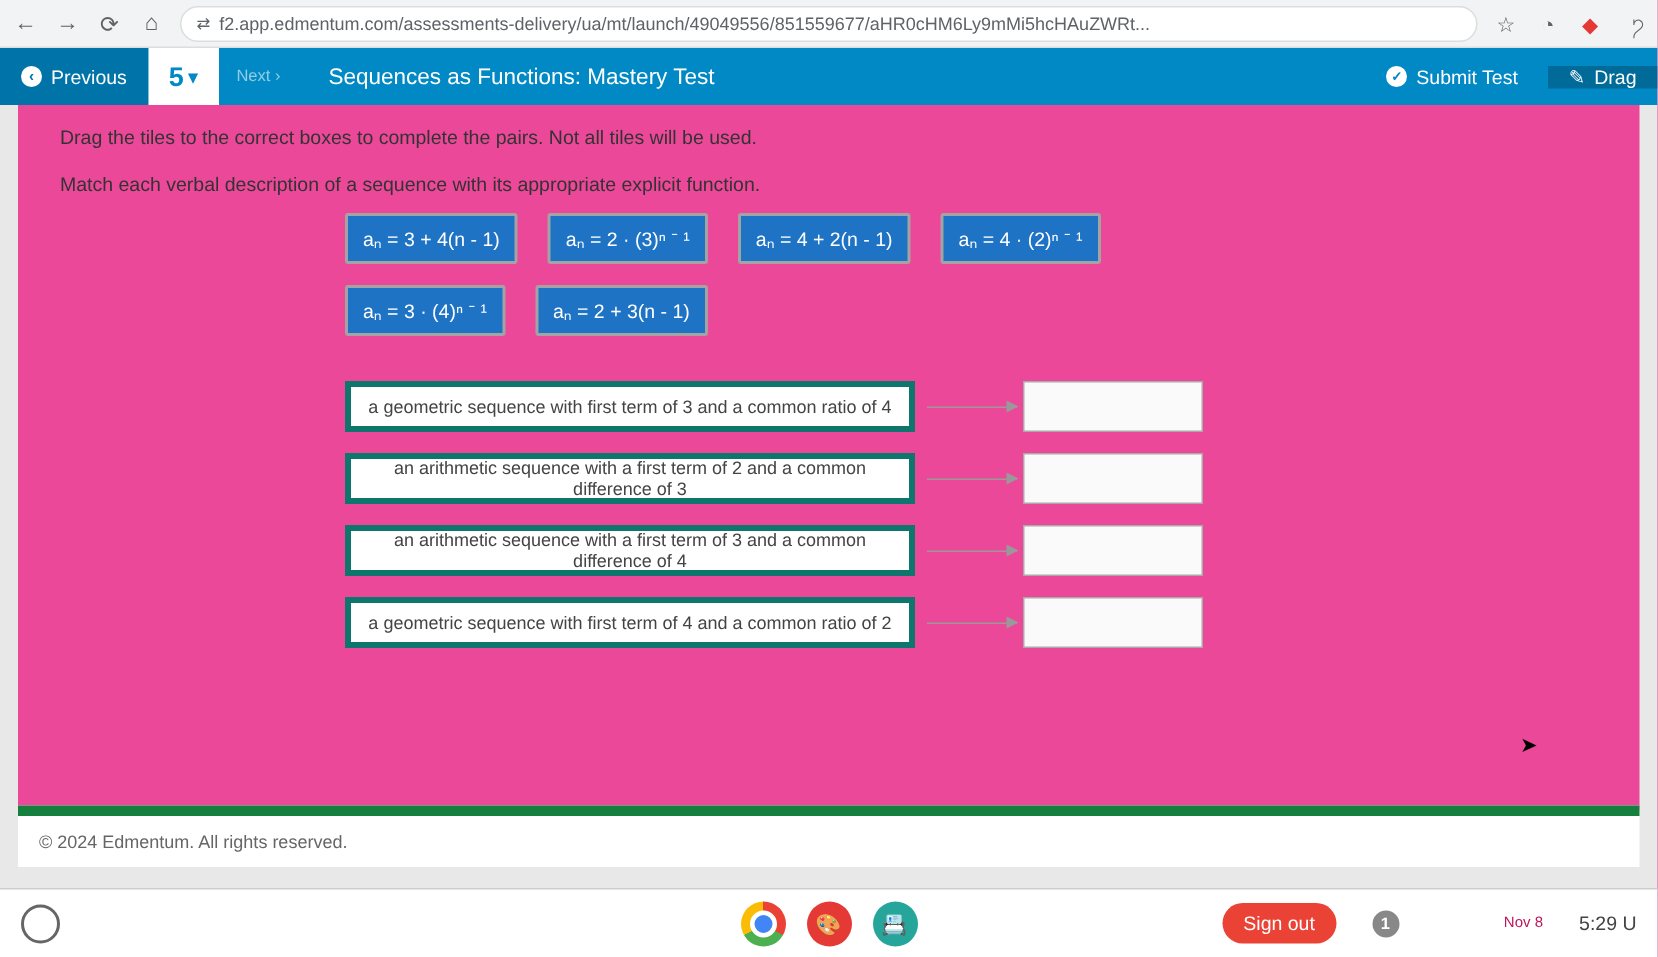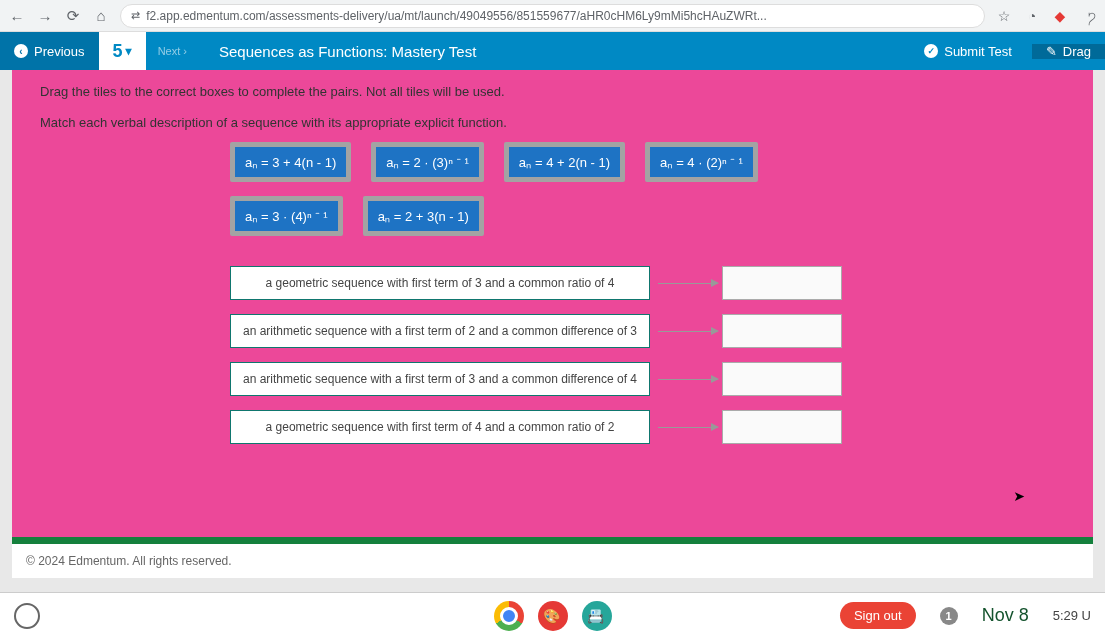--- a/index.html
+++ b/index.html
@@ -83,29 +83,29 @@
 
   .tile-bank { padding-left:190px; }
   .tile-row { display:flex; gap:20px; margin-bottom:14px; }
   .tile {
     background:#1e73c4;
     color:#fff;
     padding:6px 10px;
     font-size:13px;
     border-radius:2px;
     cursor:move;
-    border:5px solid #a3a3a3;
+    border:2px solid #a3a3a3;
     white-space:nowrap;
   }
 
   .match-area { margin-top:30px; padding-left:190px; }
   .match-row { display:flex; align-items:center; margin-bottom:14px; }
   .desc-box {
-    width:420px; height:34px;
-    border:1px solid #0f766e;
+    width:380px; height:34px;
+    border:4px solid #0f766e;
     display:flex; align-items:center; justify-content:center;
     font-size:12px; color:#444; padding:0 8px; text-align:center;
     background:#fff;
   }
   .arrow-line {
     width:60px; height:1px; background:#999; position:relative; margin:0 4px 0 8px;
   }
   .arrow-line::after {
     content:''; position:absolute; right:-1px; top:-4px;
     border-left:8px solid #999; border-top:4.5px solid transparent; border-bottom:4.5px solid transparent;
@@ -142,21 +142,21 @@
   .chrome-ic { background:conic-gradient(#ea4335 0 120deg,#4caf50 120deg 240deg,#fbbc05 240deg 360deg); position:relative;}
   .chrome-ic::after{content:'';width:12px;height:12px;border-radius:50%;background:#4285f4;border:3px solid #fff;position:absolute;}
   .red-ic { background:#e53935; }
   .teal-ic { background:#26a69a; }
   .shelf-right { margin-left:auto; display:flex; align-items:center; gap:24px; }
   .signout {
     background:#ea4335; color:#fff; padding:6px 14px; border-radius:16px;
     font-size:13px; cursor:pointer;
   }
   .stat-circle { width:18px;height:18px;border-radius:50%;background:#888;color:#fff;display:flex;align-items:center;justify-content:center;font-size:11px;font-weight:bold;}
-  .date-txt{font-size:18px;color:#14532d;}
+  .date-txt{font-size:10px;color:#be185d;margin-left:46px;}
   .time-txt{font-size:13px;color:#444;}
   .cursor-arrow { position:absolute; right:68px; top:418px; font-size:14px; color:#000; pointer-events:none;}
 </style>
 </head>
 <body>
 
 <div class="browser-toolbar">
   <div class="nav-icon">←</div>
   <div class="nav-icon">→</div>
   <div class="nav-icon">⟳</div>

